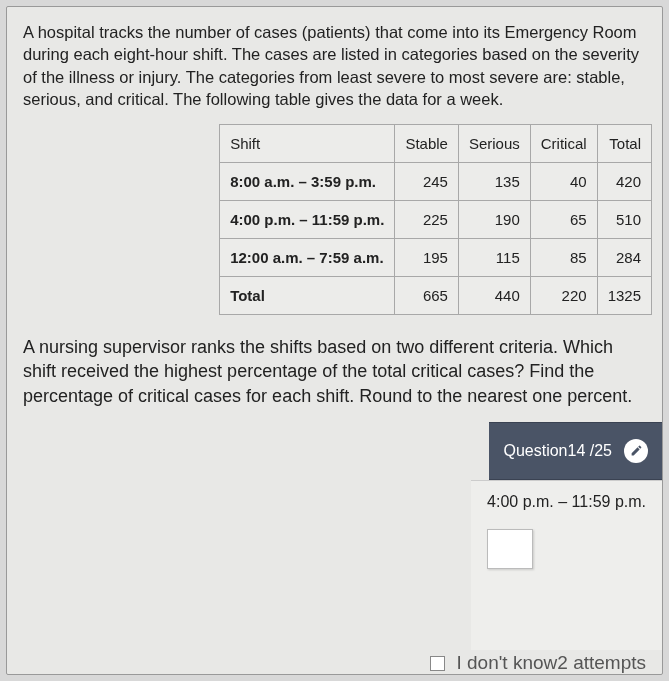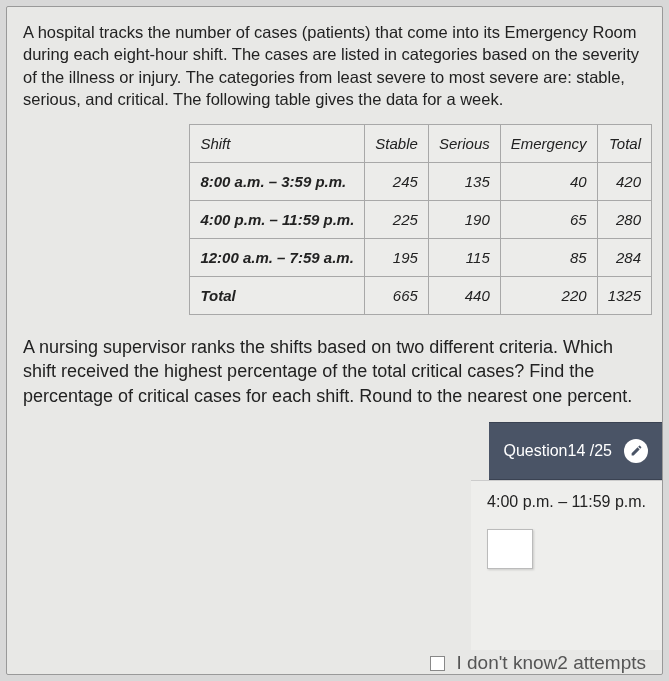--- a/index.html
+++ b/index.html
@@ -21,21 +21,20 @@
       align-items: flex-end;
     }
     .problem-text {
       padding: 14px 16px 10px 16px;
       font-size: 16.5px;
       line-height: 1.35;
       color: #222;
     }
     .table-wrap {
       padding: 4px 10px 12px 10px;
-      font-style: italic;
     }
     table {
       width: 100%;
       border-collapse: collapse;
       background: #ececea;
       font-size: 15px;
     }
     th, td {
       border: 1px solid #a8a8a8;
       padding: 10px 10px;
@@ -124,38 +123,38 @@
 
   <div class="problem-text">A hospital tracks the number of cases (patients) that come into its Emergency Room during each eight-hour shift. The cases are listed in categories based on the severity of the illness or injury. The categories from least severe to most severe are: stable, serious, and critical. The following table gives the data for a week.</div>
 
   <div class="table-wrap">
     <table>
       <thead>
         <tr>
           <th>Shift</th>
           <th class="num">Stable</th>
           <th class="num">Serious</th>
-          <th class="num">Emergency</th>
+          <th class="num">Critical</th>
           <th class="num">Total</th>
         </tr>
       </thead>
       <tbody>
         <tr class="row-bold">
           <td>8:00 a.m. – 3:59 p.m.</td>
           <td class="num">245</td>
           <td class="num">135</td>
           <td class="num">40</td>
           <td class="num">420</td>
         </tr>
         <tr class="row-bold">
           <td>4:00 p.m. – 11:59 p.m.</td>
           <td class="num">225</td>
           <td class="num">190</td>
           <td class="num">65</td>
-          <td class="num">280</td>
+          <td class="num">510</td>
         </tr>
         <tr class="row-bold">
           <td>12:00 a.m. – 7:59 a.m.</td>
           <td class="num">195</td>
           <td class="num">115</td>
           <td class="num">85</td>
           <td class="num">284</td>
         </tr>
         <tr class="total-row">
           <td>Total</td>

